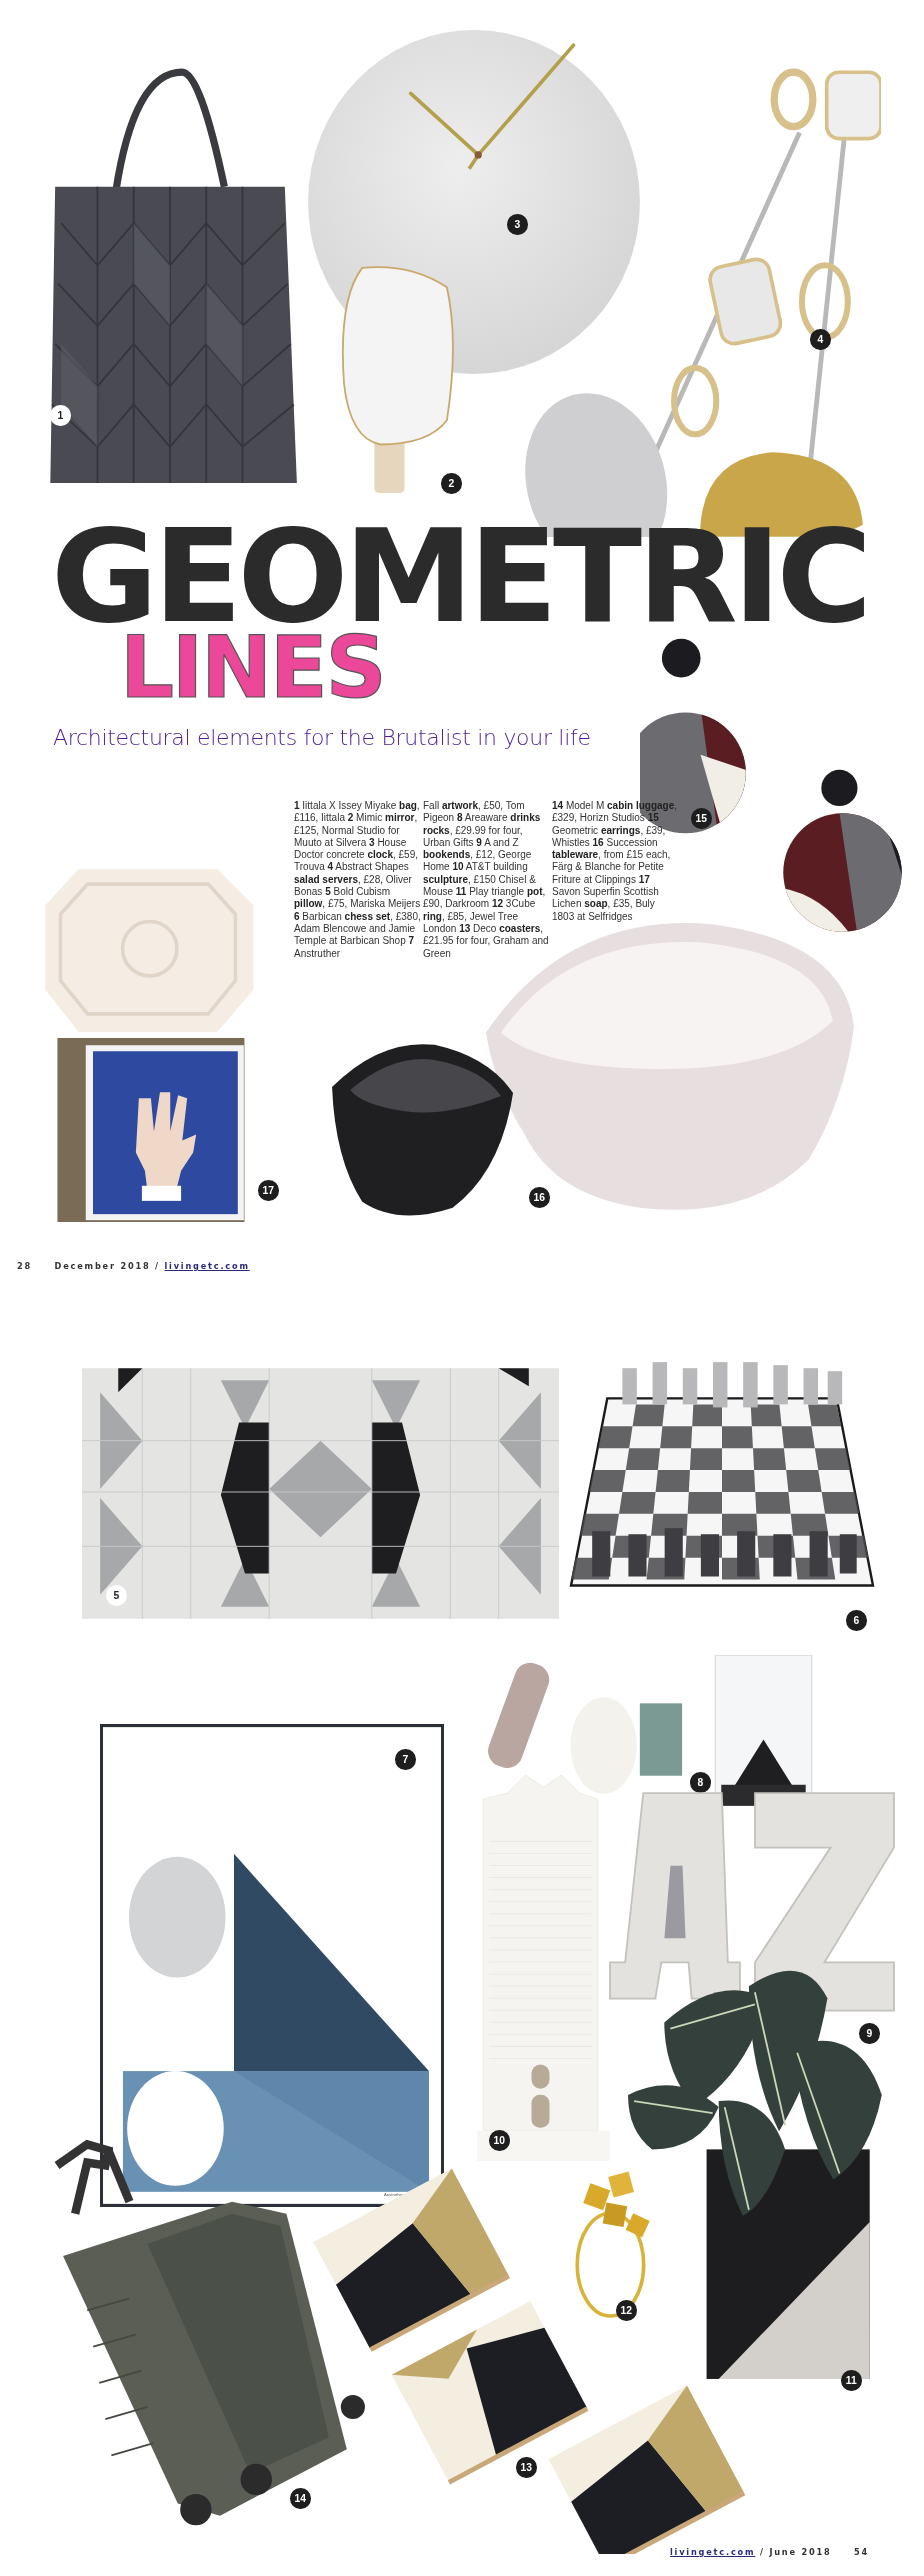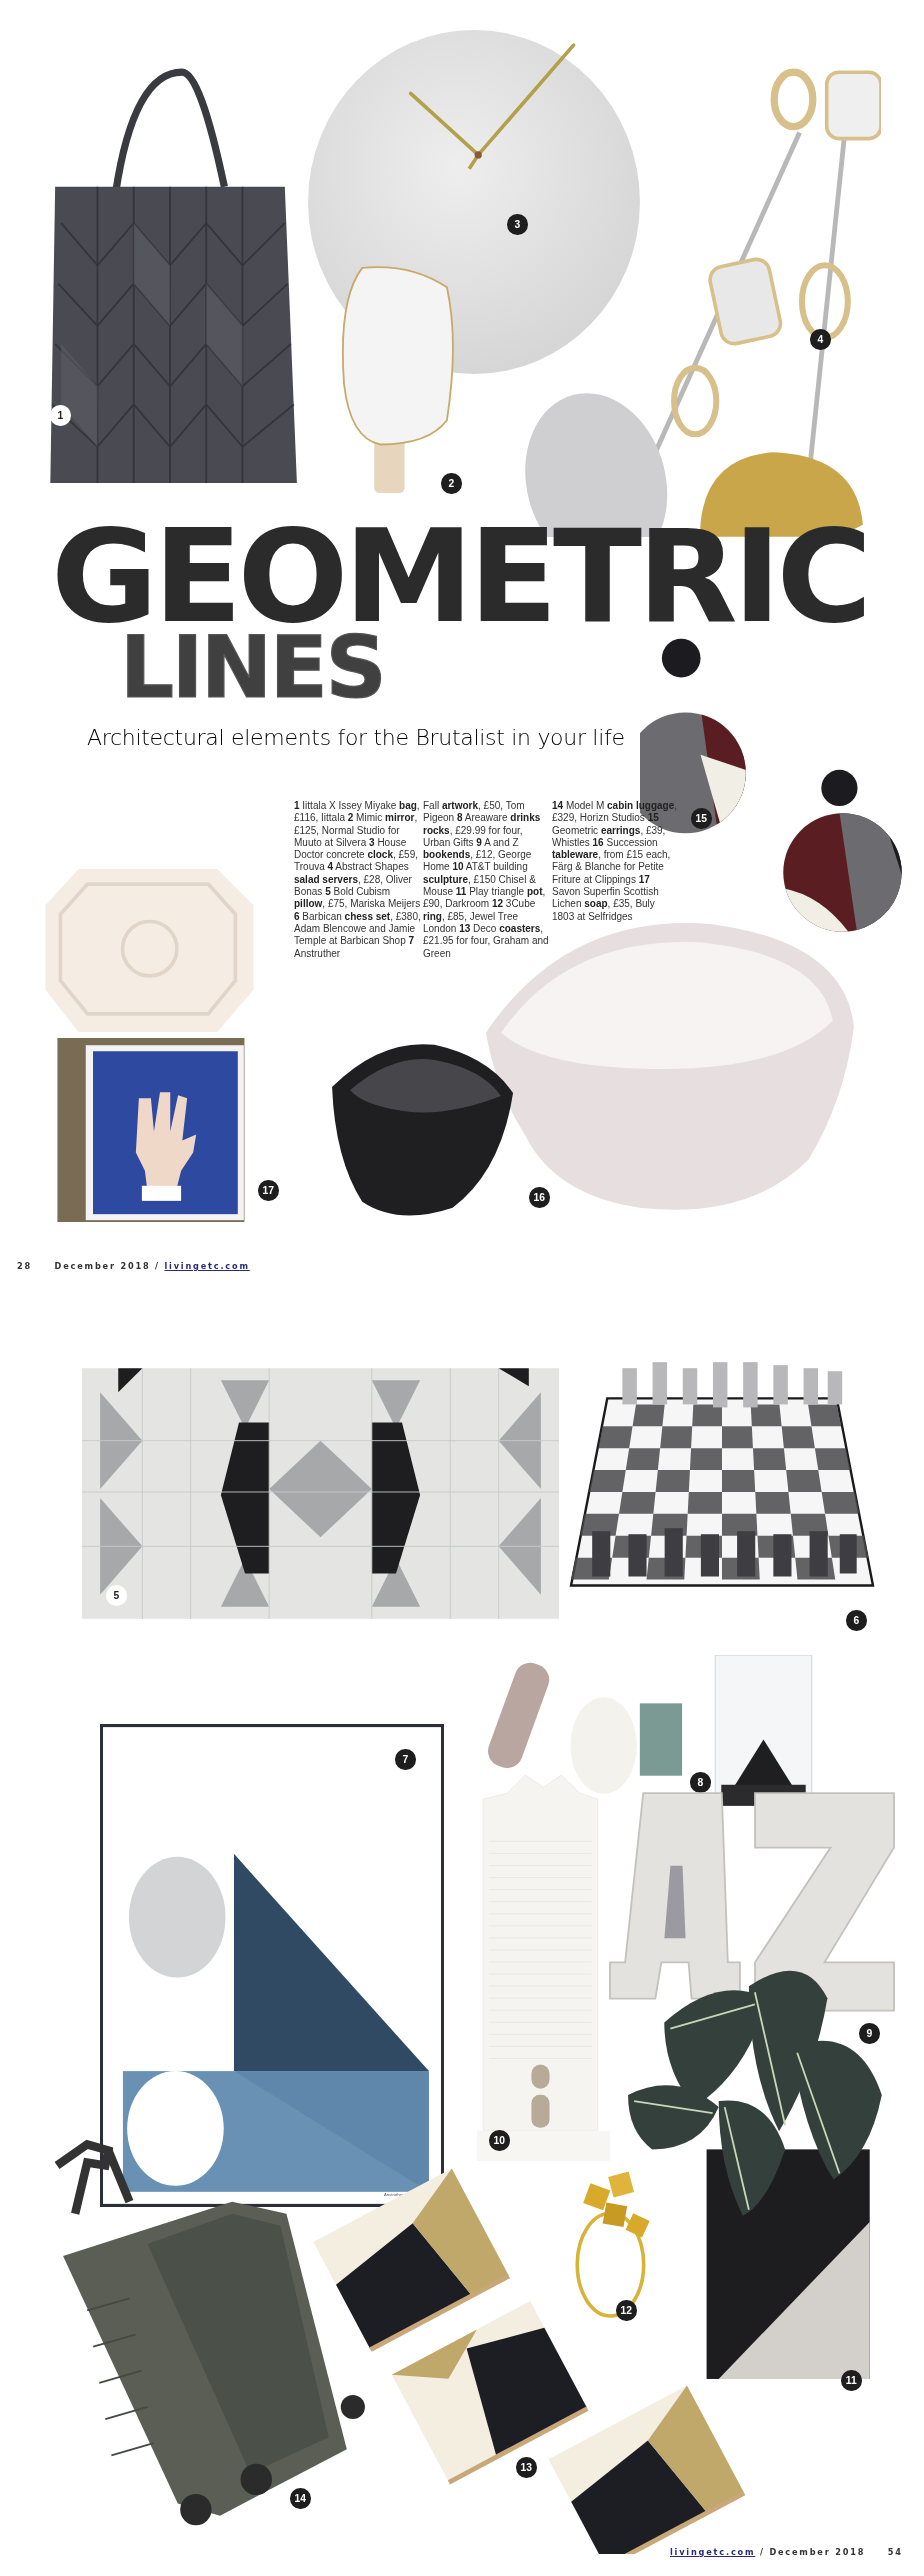--- a/index.html
+++ b/index.html
@@ -1,22 +1,22 @@
 <!DOCTYPE html>
 <html style="font-size:9.7px"><head>
 <meta charset="utf-8">
 <style>
   * { box-sizing: border-box; margin: 0; padding: 0; }
   body { width: 924px; height: 2576px; background: #ffffff; position: relative; overflow: hidden; font-family: "DejaVu Sans", sans-serif; color: #2b2b2b; }
   .abs { position: absolute; }
   .badge { position: absolute; width: 20.5px; height: 20.5px; border-radius: 50%; background: #1e1e1e; color: #fff; font-family: "Liberation Sans", sans-serif; font-weight: bold; font-size: 10.3px; display: flex; align-items: center; justify-content: center; }
   .badge.white { background: #fff; color: #222; }
   .title-main { position: absolute; left: 51px; top: 513px; font-family: "DejaVu Sans", sans-serif; font-weight: 900; font-size: 128px; letter-spacing: -4.8px; color: #2b2b2b; line-height: 1; transform: scaleX(1.02); transform-origin: left; }
-  .title-outline { position: absolute; left: 120px; top: 625px; font-family: "DejaVu Sans", sans-serif; font-weight: bold; font-size: 85px; letter-spacing: -2.4px; color: #404040; -webkit-text-stroke: 1.2px #555; line-height: 1; }
-  .subtitle { position: absolute; left: 53px; top: 725px; font-family: "DejaVu Sans", sans-serif; font-size: 22px; font-weight: 300; color: #000000; letter-spacing: -0.3px; margin-left: 34px; }
+  .title-outline { position: absolute; left: 120px; top: 625px; font-family: "DejaVu Sans", sans-serif; font-weight: bold; font-size: 85px; letter-spacing: -2.4px; color: #ec4899; -webkit-text-stroke: 1.2px #555; line-height: 1; }
+  .subtitle { position: absolute; left: 53px; top: 725px; font-family: "DejaVu Sans", sans-serif; font-size: 22px; font-weight: 300; color: #4c1d95; letter-spacing: -0.3px; }
   .col { position: absolute; top: 800px; width: 127px; font-family: "Liberation Sans", sans-serif; font-size: 10px; line-height: 12.3px; color: #333; margin-left: 17px; }
   .col b { font-weight: bold; color: #222; }
   .footer { position: absolute; font-family: "DejaVu Sans", sans-serif; font-size: 8.2px; letter-spacing: 1.8px; color: #333; font-weight: bold; }
   .footer .link { color: #2a2a7a; text-decoration: underline; }
 </style>
 </head>
 <body>
 
 <div class="abs" style="left:43px;top:66px;width:260px;height:417px;">
   <svg width="260" height="417" viewBox="0 0 430 690">
@@ -368,17 +368,17 @@
     <ellipse cx="90" cy="160" rx="55" ry="85" fill="none" stroke="#d8b33a" stroke-width="6"></ellipse>
     <rect x="50" y="30" width="35" height="35" fill="#d8a92b" transform="rotate(20 67 47)"></rect>
     <rect x="90" y="10" width="35" height="35" fill="#e0b33a" transform="rotate(-15 107 27)"></rect>
     <rect x="80" y="60" width="35" height="35" fill="#c99a23" transform="rotate(10 97 77)"></rect>
     <rect x="120" y="80" width="30" height="30" fill="#d8a92b" transform="rotate(25 135 95)"></rect>
   </svg>
   <div class="badge" style="left:60px;top:132px;">12</div>
 </div>
 
 <div class="footer" style="left:670px;top:2547px;">
-  <span class="link">livingetc.com</span><span> / December 2018</span>
+  <span class="link">livingetc.com</span><span> / June 2018</span>
   <span style="display:inline-block;width:13.3px;"></span>
   <span>54</span>
 </div>
 
 
 </body></html>

